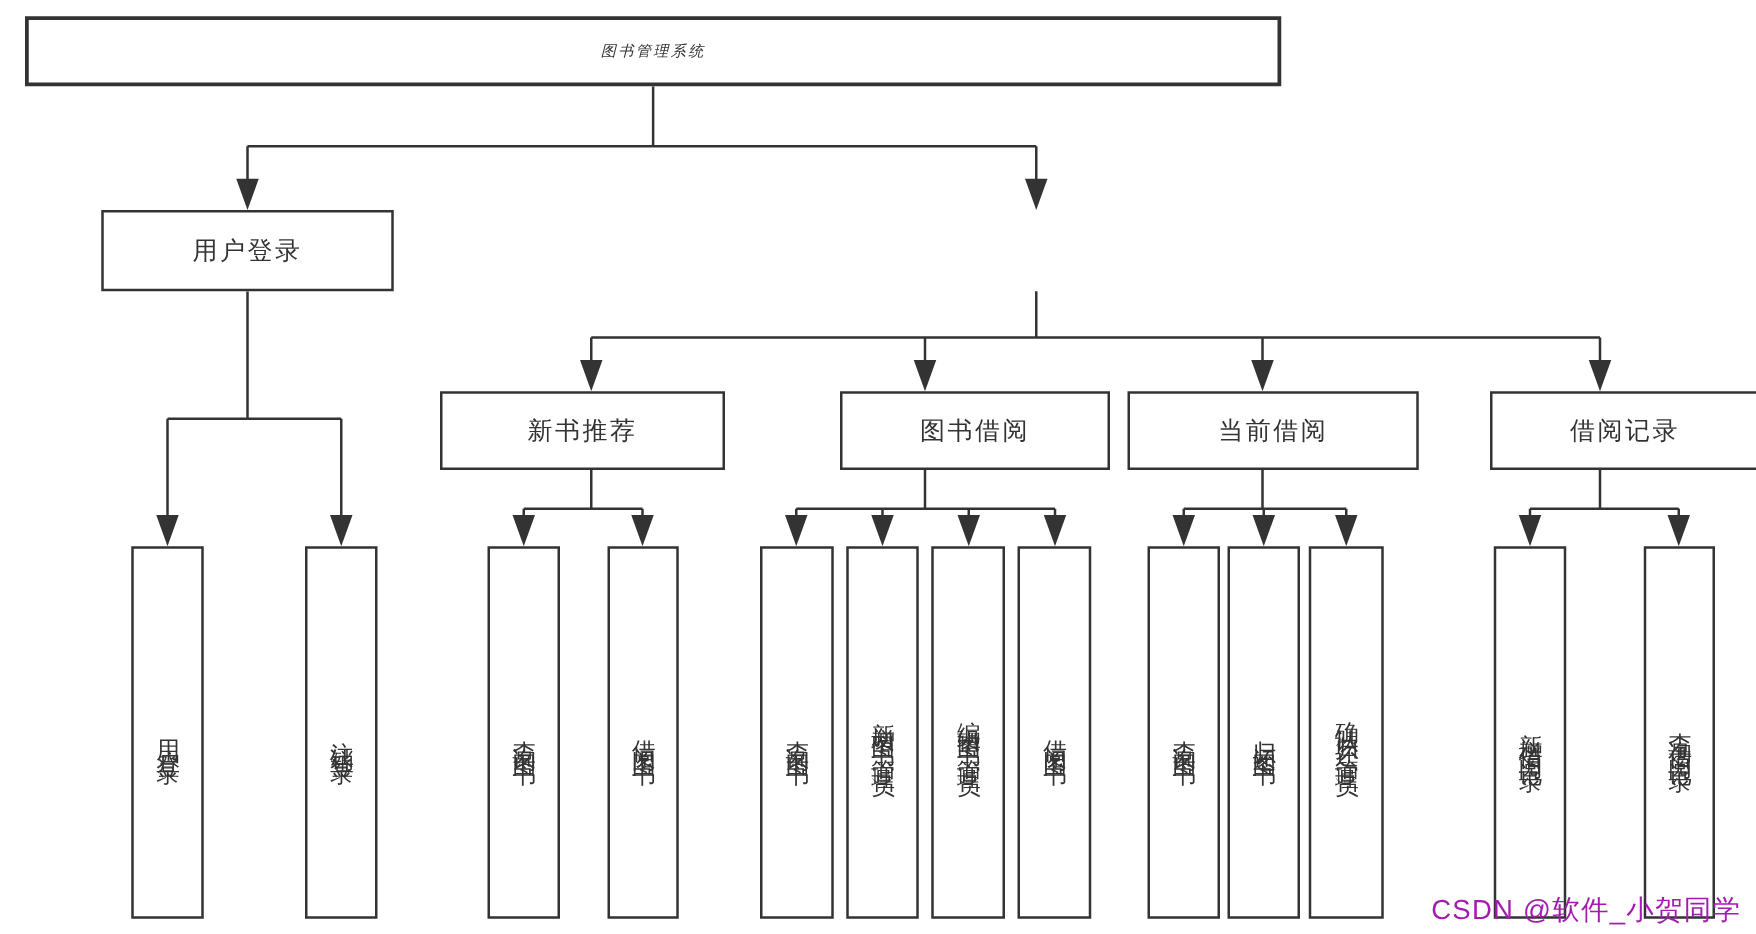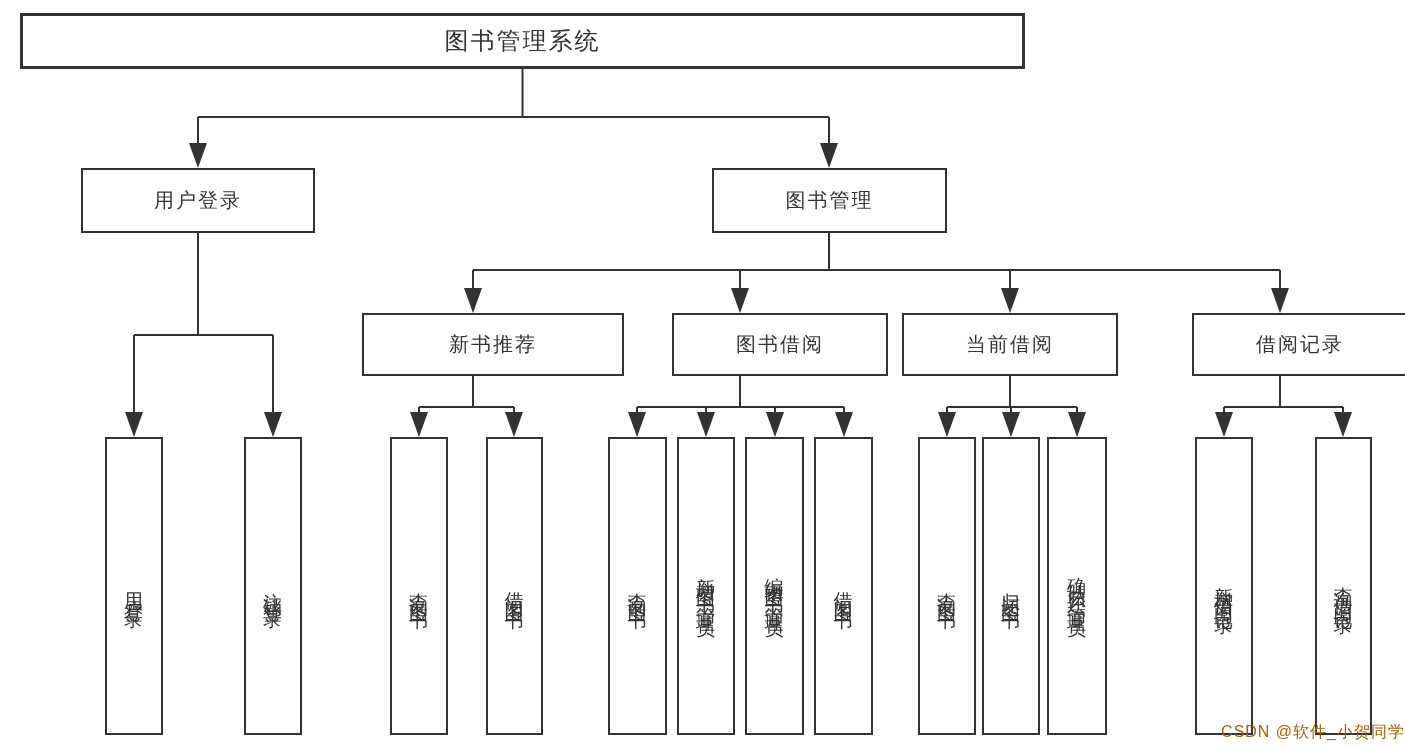--- a/index.html
+++ b/index.html
@@ -33,36 +33,37 @@
     justify-content: center;
     text-align: center;
   }
   .hbox {
     font-size: 20px;
     letter-spacing: 2px;
     white-space: nowrap;
   }
   .root-box {
     border-width: 3px;
-    font-size: 24px;
+    font-size: 12px;
+    font-style: italic;
   }
   .vbox {
     writing-mode: vertical-rl;
     text-orientation: mixed;
     font-size: 19px;
     letter-spacing: 6px;
     line-height: 1;
     padding-top: 6px;
   }
   .watermark {
     position: absolute;
-    right: 0;
+    right: 12px;
     bottom: 4px;
-    font-size: 16px;
-    color: #a16207;
+    font-size: 22px;
+    color: #a21caf;
     letter-spacing: 1px;
     white-space: nowrap;
   }
 </style>
 </head>
 <body>
 
 <div class="canvas">
 
   <svg class="connectors" viewBox="0 0 1405 747" xmlns="http://www.w3.org/2000/svg" aria-hidden="true">
@@ -101,25 +102,24 @@
       <polygon points="1002,412 1020,412 1011,437"></polygon>
       <polygon points="1068,412 1086,412 1077,437"></polygon>
       <polygon points="1215,412 1233,412 1224,437"></polygon>
       <polygon points="1334,412 1352,412 1343,437"></polygon>
     </g>
   </svg>
 
   <div class="node hbox root-box" style="left:20px; top:13px; width:1005px; height:56px;">图书管理系统</div>
 
   <div class="node hbox" style="left:81px; top:168px; width:234px; height:65px;">用户登录</div>
-  <div class="node hbox" style="left:712px; top:168px; width:235px; height:65px;">图书管理</div>
 
-  <div class="node hbox" style="left:362px; top:313px; width:262px; height:63px;">新书推荐</div>
+  <div class="node hbox" style="left:352px; top:313px; width:228px; height:63px;">新书推荐</div>
   <div class="node hbox" style="left:632px; top:313px; width:216px; height:63px;margin-left:40px;">图书借阅</div>
-  <div class="node hbox" style="left:902px; top:313px; width:216px; height:63px;">当前借阅</div>
+  <div class="node hbox" style="left:902px; top:313px; width:233px; height:63px;">当前借阅</div>
   <div class="node hbox" style="left:1192px; top:313px; width:216px; height:63px;">借阅记录</div>
 
   <div class="node vbox" style="left:105px; top:437px; width:58px; height:298px;">用户登录</div>
   <div class="node vbox" style="left:244px; top:437px; width:58px; height:298px;">注销登录</div>
 
   <div class="node vbox" style="left:390px; top:437px; width:58px; height:298px;">查询图书</div>
   <div class="node vbox" style="left:486px; top:437px; width:57px; height:298px;">借阅图书</div>
 
   <div class="node vbox" style="left:608px; top:437px; width:59px; height:298px;">查询图书</div>
   <div class="node vbox" style="left:677px; top:437px; width:58px; height:298px;">新增图书（管理员）</div>

